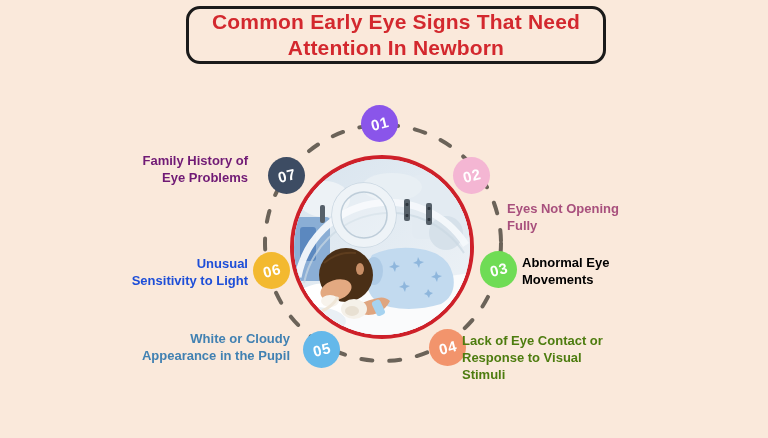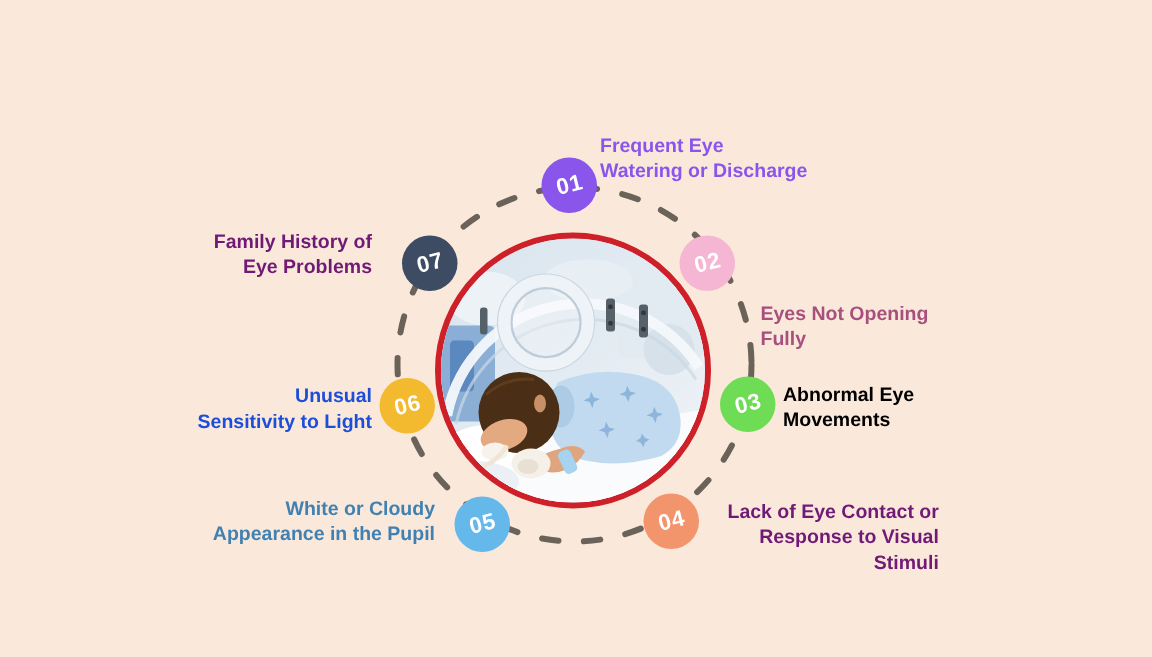--- a/index.html
+++ b/index.html
@@ -45,20 +45,24 @@
     white-space:pre-line;
   }
   .label.left  { text-align:left; }
   .label.right { text-align:right; }
 </style>
 </head>
 <body>
 
 <div class="canvas" style="background-color: rgb(250, 233, 219);">
 
+  <div class="title-box" style="border-color: rgb(26, 26, 26);">
+    <div class="title-text" style="color: rgb(211, 40, 46);">Common Early Eye Signs That Need
+Attention In Newborn</div>
+  </div>
 
   <div class="dash-ring" style="color: rgb(107, 99, 89);">
     <svg width="252" height="252" viewBox="0 0 252 252">
       <circle cx="126" cy="126" r="118" fill="none" stroke="currentColor" stroke-width="4" stroke-linecap="round" stroke-dasharray="11 17"></circle>
     </svg>
   </div>
 
   <div class="photo-ring" style="border-color: rgb(206, 32, 41);">
     <svg width="176" height="176" viewBox="0 0 176 176">
       <defs>
@@ -120,39 +124,37 @@
       <path d="M 96,142 Q 92,150 84,154 Q 74,158 66,154 L 62,148 Q 70,142 80,140 Q 90,136 96,142 Z" fill="#DFA57F"></path>
       <rect x="80" y="141" width="9" height="16" rx="3" fill="#A6D3F0" transform="rotate(-25 84 149)"></rect>
       <ellipse cx="60" cy="150" rx="13" ry="10" fill="#F5F1E9"></ellipse>
       <ellipse cx="58" cy="152" rx="7" ry="5" fill="#E8E0D2"></ellipse>
     </svg>
   </div>
 
   <div class="badge" style="left: 361px; top: 105px; background-color: rgb(138, 85, 234);">
     <span>01</span>
   </div>
-  <div class="label left" style="left: 400px; top: 88px; color: rgb(138, 85, 234);">Frequent Eye
-Watering or Discharge</div>
 
   <div class="badge" style="left: 453px; top: 157px; background-color: rgb(244, 182, 211);">
     <span>02</span>
   </div>
   <div class="label left" style="left: 507px; top: 153px; color: rgb(168, 80, 125); margin-top: 47px;">Eyes Not Opening
 Fully</div>
 
   <div class="badge" style="left: 480px; top: 251px; background-color: rgb(111, 220, 85);">
     <span>03</span>
   </div>
   <div class="label left" style="left: 522px; top: 254px; color: #000000;">Abnormal Eye
 Movements</div>
 
   <div class="badge" style="left: 429px; top: 329px; background-color: rgb(242, 148, 108);">
     <span>04</span>
   </div>
-  <div class="label left" style="left: 485px; top: 332px; color: #701a75; text-align: right;">Lack of Eye Contact or
+  <div class="label left" style="left: 462px; top: 332px; color: #4d7c0f;">Lack of Eye Contact or
 Response to Visual
 Stimuli</div>
 
   <div class="badge" style="left: 303px; top: 331px; background-color: rgb(100, 184, 234);">
     <span>05</span>
   </div>
   <div class="label right" style="right: 478px; top: 330px; color: rgb(65, 129, 178);">White or Cloudy
 Appearance in the Pupil</div>
 
   <div class="badge" style="left: 253px; top: 252px; background-color: rgb(243, 185, 47);">

